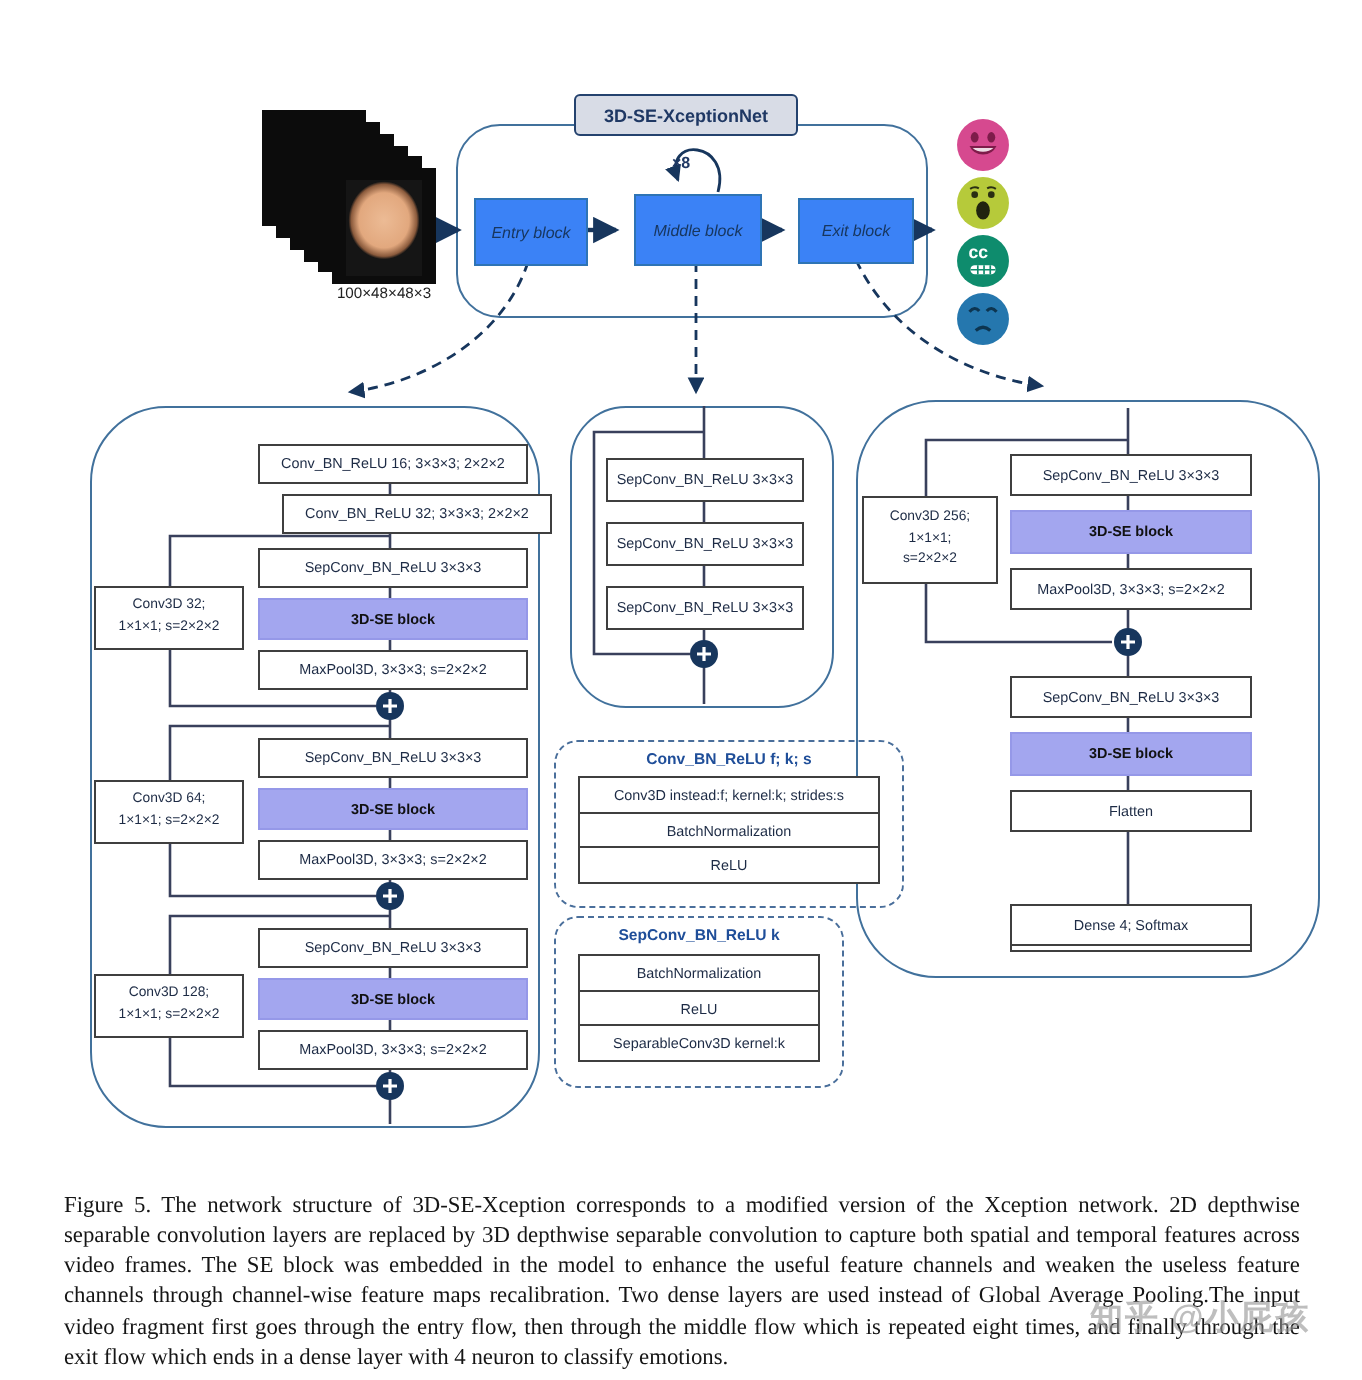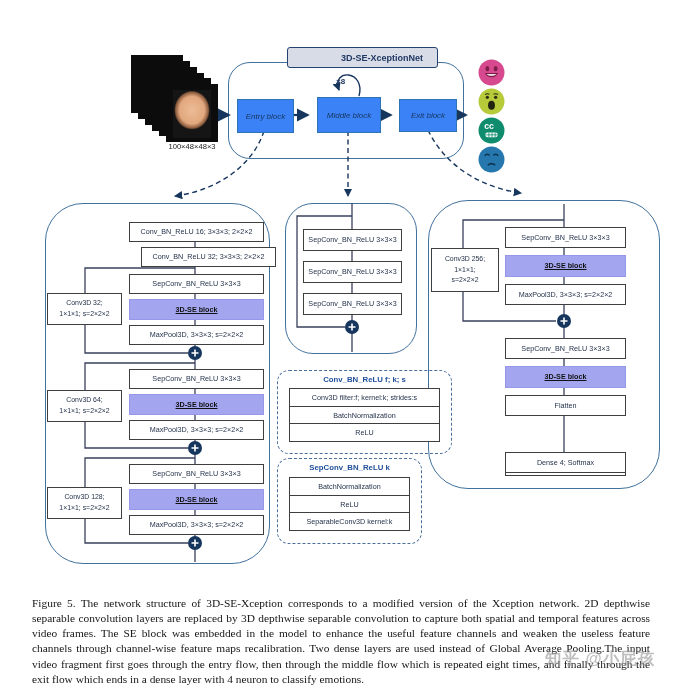--- a/index.html
+++ b/index.html
@@ -6,21 +6,21 @@
   #stage{position:relative;width:681px;height:690px;background:#fff;overflow:hidden;
          font-family:"Liberation Sans",sans-serif;}
   
   #wires{position:absolute;left:0;top:0;width:681px;height:690px;z-index:2;pointer-events:none;}
   
   .flowbox{position:absolute;border:1.4px solid #41719c;border-radius:38px;background:transparent;z-index:1;}
   
   .lbox{position:absolute;z-index:3;background:#fff;border:1.2px solid #3f3f3f;
         display:flex;align-items:center;justify-content:center;text-align:center;
         font-size:7.2px;color:#1d2b45;font-weight:500;line-height:1.1;}
-  .lbox.se{background:#a3a6ef;border:1px solid #9598e8;font-weight:700;color:#111;text-decoration:underline;}
+  .lbox.se{background:#a3a6ef;border:1px solid #9598e8;font-weight:700;color:#111;}
   .shortcut{white-space:pre-line;font-size:6.9px;line-height:1.55;}
   
   .ovbox{position:absolute;z-index:3;background:#3b82f6;border:1.3px solid #2e74b5;
          display:flex;align-items:center;justify-content:center;
          font-size:8px;color:#17365e;font-style:italic;}
   #net-title{position:absolute;z-index:4;background:#d8dce6;border:1.5px solid #24426e;border-radius:3px;
          display:flex;align-items:center;justify-content:center;
          font-size:9px;font-weight:700;color:#1f3864;}
   #loop-label{position:absolute;z-index:4;font-size:8px;color:#1f3864;font-weight:600;}
   #input-label{position:absolute;z-index:4;font-size:7.6px;color:#222;text-align:center;}
@@ -111,21 +111,21 @@
     <div class="photo" style="left:131px;top:55px;"></div>
     <div class="photo" style="left:138px;top:61px;"></div>
     <div class="photo" style="left:145px;top:67px;"></div>
     <div class="photo" style="left:152px;top:73px;"></div>
     <div class="photo" style="left:159px;top:78px;"></div>
     <div class="photo" style="left:166px;top:84px;"></div>
   </div>
   <div id="input-label" style="left:146px;top:142px;width:92px;">100×48×48×3</div>
 
   <div class="flowbox" style="left:228px;top:62px;width:234px;height:95px;border-radius:22px;"></div>
-  <div id="net-title" style="left:287px;top:47px;width:110px;height:19px;padding-left:39px;">3D-SE-XceptionNet</div>
+  <div id="net-title" style="left:287px;top:47px;width:110px;height:19px;">3D-SE-XceptionNet</div>
   <div id="loop-label" style="left:336px;top:77px;">×8</div>
   <div class="ovbox" style="left:237px;top:99px;width:55px;height:32px;">Entry block</div>
   <div class="ovbox" style="left:399px;top:99px;width:56px;height:31px;">Exit block</div>
   <div class="ovbox" style="left:317px;top:97px;width:62px;height:34px;">Middle block</div>
 
   <svg class="emoji" style="top:59px;" viewBox="0 0 26 26">
     <circle cx="13" cy="13" r="12.5" fill="#d6498f"></circle>
     <ellipse cx="9" cy="9.3" rx="1.9" ry="2.5" fill="#7e1c4a"></ellipse>
     <ellipse cx="17" cy="9.3" rx="1.9" ry="2.5" fill="#7e1c4a"></ellipse>
     <path d="M6.5 13.5 A 7.2 7.2 0 0 0 19.5 13.5 Z" fill="#7e1c4a"></path>
@@ -172,21 +172,21 @@
 1×1×1; s=2×2×2</div>
 
   <div class="flowbox" style="left:285px;top:203px;width:130px;height:149px;border-radius:28px;"></div>
   <div class="lbox" style="left:303px;top:229px;width:97px;height:20px;">SepConv_BN_ReLU 3×3×3</div>
   <div class="lbox" style="left:303px;top:261px;width:97px;height:20px;">SepConv_BN_ReLU 3×3×3</div>
   <div class="lbox" style="left:303px;top:293px;width:97px;height:20px;">SepConv_BN_ReLU 3×3×3</div>
 
   <div class="legend" style="left:277px;top:370px;width:143px;height:82px;padding-left:30px;">
     <div class="legend-title">Conv_BN_ReLU f; k; s</div>
     <div class="legend-rows">
-      <div class="legend-row">Conv3D filter:f; kernel:k; strides:s</div>
+      <div class="legend-row">Conv3D instead:f; kernel:k; strides:s</div>
       <div class="legend-row">BatchNormalization</div>
       <div class="legend-row">ReLU</div>
     </div>
   </div>
 
   <div class="legend" style="left:277px;top:458px;width:143px;height:84px;">
     <div class="legend-title">SepConv_BN_ReLU k</div>
     <div class="legend-rows" style="top:19px;">
       <div class="legend-row">BatchNormalization</div>
       <div class="legend-row">ReLU</div>

